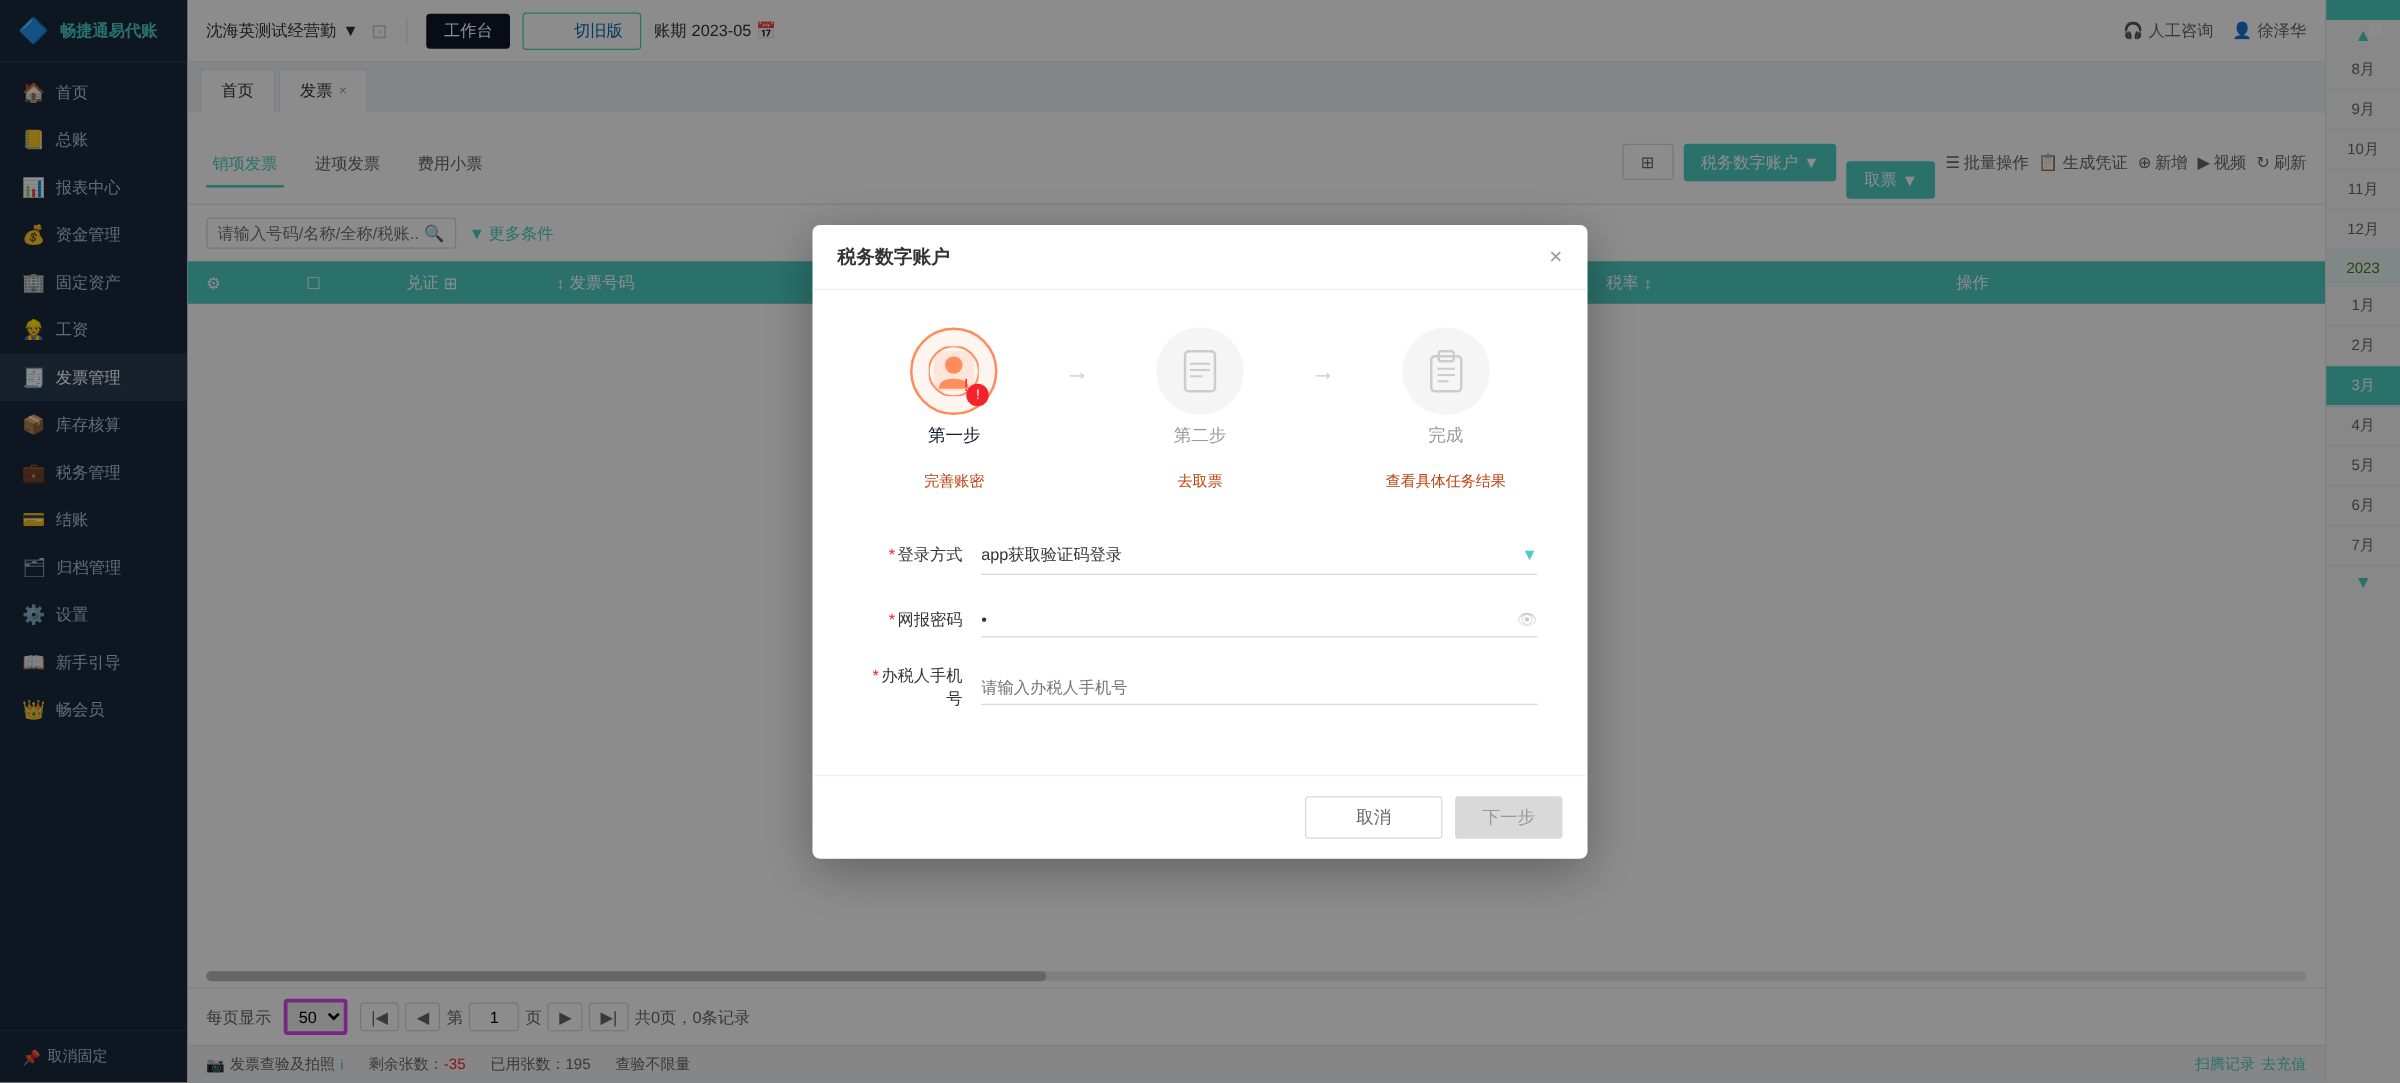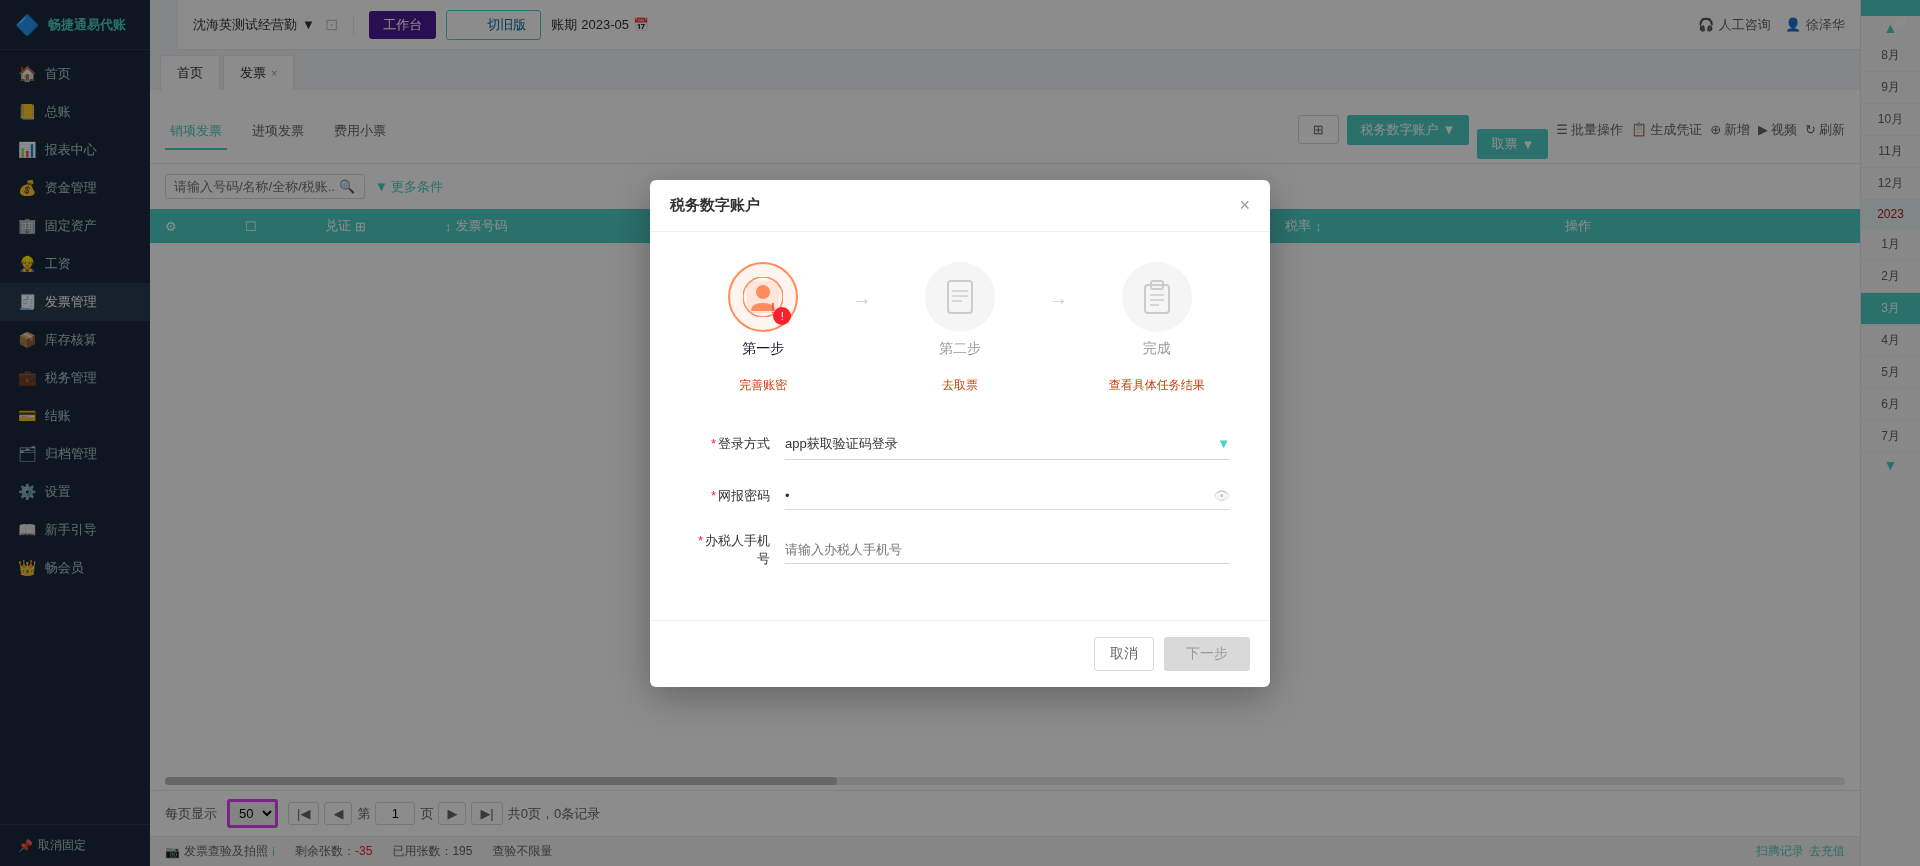--- a/index.html
+++ b/index.html
@@ -15,25 +15,25 @@
     .sidebar-nav { flex: 1; padding-top: 5px; }
     .sidebar-item { display: flex; align-items: center; gap: 8px; padding: 10px 18px; color: #aec6d4; cursor: pointer; font-size: 13px; }
     .sidebar-item.active { color: #fff; background: #2a3d50; }
     .sidebar-item .icon { font-size: 15px; }
     .sidebar-footer { padding: 12px 18px; color: #aec6d4; font-size: 12px; display: flex; align-items: center; gap: 5px; border-top: 1px solid #2a3d50; cursor: pointer; }
 
     
     .main-content { flex: 1; display: flex; flex-direction: column; overflow: hidden; background: #f0f2f5; }
 
     
-    .topbar { height: 50px; background: #fff; display: flex; align-items: center; padding: 0 15px; gap: 10px; border-bottom: 1px solid #e8e8e8; flex-shrink: 0; margin-left: 28px; }
+    .topbar { height: 50px; background: #fff; display: flex; align-items: center; padding: 0 15px; gap: 10px; border-bottom: 1px solid #e8e8e8; flex-shrink: 0; }
     .topbar-company { display: flex; align-items: center; gap: 5px; font-size: 13px; color: #333; cursor: pointer; }
     .topbar-company-name { max-width: 180px; overflow: hidden; text-overflow: ellipsis; white-space: nowrap; }
     .topbar-divider { width: 1px; height: 20px; background: #e8e8e8; margin: 0 5px; }
-    .topbar-btn { background: #4c1d95; color: #fff; border: none; padding: 5px 14px; border-radius: 3px; cursor: pointer; font-size: 13px; }
+    .topbar-btn { background: #0f172a; color: #fff; border: none; padding: 5px 14px; border-radius: 3px; cursor: pointer; font-size: 13px; }
     .topbar-btn.outline { background: transparent; border: 1px solid #4ecdc4; color: #0369a1; padding-left: 40px; }
     .topbar-period { font-size: 13px; color: #333; display: flex; align-items: center; gap: 4px; }
     .topbar-right { margin-left: auto; display: flex; align-items: center; gap: 15px; }
     .topbar-right-item { display: flex; align-items: center; gap: 4px; color: #666; cursor: pointer; font-size: 13px; }
 
     
     .tabbar { height: 40px; background: #f0f2f5; display: flex; align-items: flex-end; padding-left: 10px; flex-shrink: 0; }
     .tabbar-item { padding: 8px 16px; background: #fff; border-radius: 3px 3px 0 0; cursor: pointer; font-size: 13px; color: #333; display: flex; align-items: center; gap: 5px; border: 1px solid #e8e8e8; border-bottom: none; margin-right: 3px; }
     .tabbar-item.active { background: #fff; color: #333; font-weight: normal; }
     .tabbar-item .close-tab { color: #999; font-size: 11px; }
@@ -67,21 +67,21 @@
     .page-footer { padding: 8px 15px; border-top: 1px solid #e8e8e8; display: flex; align-items: center; gap: 10px; font-size: 13px; color: #666; flex-shrink: 0; }
     .page-footer-right { margin-left: auto; display: flex; align-items: center; gap: 5px; color: #4ecdc4; cursor: pointer; }
 
     
     .status-bar { padding: 6px 15px; background: #f5f5f5; border-top: 1px solid #e8e8e8; display: flex; align-items: center; gap: 20px; font-size: 12px; color: #666; flex-shrink: 0; }
 
     
     .month-panel { width: 60px; background: #f7f7f7; border-left: 1px solid #e8e8e8; flex-shrink: 0; display: flex; flex-direction: column; }
     .month-item { text-align: center; padding: 7px 4px; font-size: 12px; color: #666; cursor: pointer; border-bottom: 1px solid #eee; }
     .month-item.active { background: #4ecdc4; color: #fff; border-radius: 0; }
-    .month-item.current-year { background: #e8f7f6; color: #b91c1c; }
+    .month-item.current-year { background: #e8f7f6; color: #4d7c0f; }
     .month-nav { display: flex; align-items: center; justify-content: center; padding: 4px; }
     .month-nav button { background: none; border: none; cursor: pointer; color: #4ecdc4; font-size: 14px; }
 
     
     .modal-overlay { position: fixed; top: 0; left: 0; width: 100%; height: 100%; background: rgba(0,0,0,0.45); z-index: 1000; display: flex; align-items: center; justify-content: center; }
 
     
     .modal { background: #fff; border-radius: 6px; width: 620px; box-shadow: 0 10px 40px rgba(0,0,0,0.3); overflow: hidden; }
     .modal-header { display: flex; align-items: center; justify-content: space-between; padding: 16px 20px; border-bottom: 1px solid #eee; }
     .modal-title { font-size: 15px; font-weight: 600; color: #333; }
@@ -103,21 +103,21 @@
     
     .form-row { display: flex; align-items: center; margin-bottom: 22px; }
     .form-label { width: 80px; text-align: right; margin-right: 15px; font-size: 13px; color: #333; flex-shrink: 0; }
     .form-label.required::before { content: '*'; color: #f5222d; margin-right: 2px; }
     .form-control { flex: 1; }
     .form-select { width: 100%; border: none; border-bottom: 1px solid #d9d9d9; padding: 6px 0; font-size: 13px; color: #333; display: flex; align-items: center; justify-content: space-between; cursor: pointer; }
     .form-input { width: 100%; border: none; border-bottom: 1px solid #d9d9d9; padding: 6px 0; font-size: 13px; color: #333; outline: none; display: flex; align-items: center; justify-content: space-between; }
     .eye-icon { color: #ccc; cursor: pointer; }
 
     
-    .btn-cancel { background: #fff; border: 1px solid #d9d9d9; color: #666; padding: 7px 15px; border-radius: 3px; cursor: pointer; font-size: 14px; font-family: Liberation Serif, serif; }
+    .btn-cancel { background: #fff; border: 1px solid #d9d9d9; color: #666; padding: 7px 40px; border-radius: 3px; cursor: pointer; font-size: 14px; font-family: Liberation Serif, serif; }
     .btn-primary { background: #d9d9d9; border: none; color: #999; padding: 7px 22px; border-radius: 3px; cursor: pointer; font-size: 14px; }
 
     
     .pagination { display: flex; align-items: center; gap: 5px; font-size: 13px; color: #666; }
     .pagination-btn { background: none; border: 1px solid #d9d9d9; padding: 3px 8px; border-radius: 3px; cursor: pointer; color: #666; font-size: 13px; }
     .pagination-input { border: 1px solid #d9d9d9; width: 40px; text-align: center; padding: 3px 5px; border-radius: 3px; font-size: 13px; }
 
     
     .scroll-bar { height: 8px; background: #e8e8e8; margin: 5px 15px; border-radius: 4px; }
     .scroll-thumb { height: 8px; background: #bbb; width: 40%; border-radius: 4px; }

